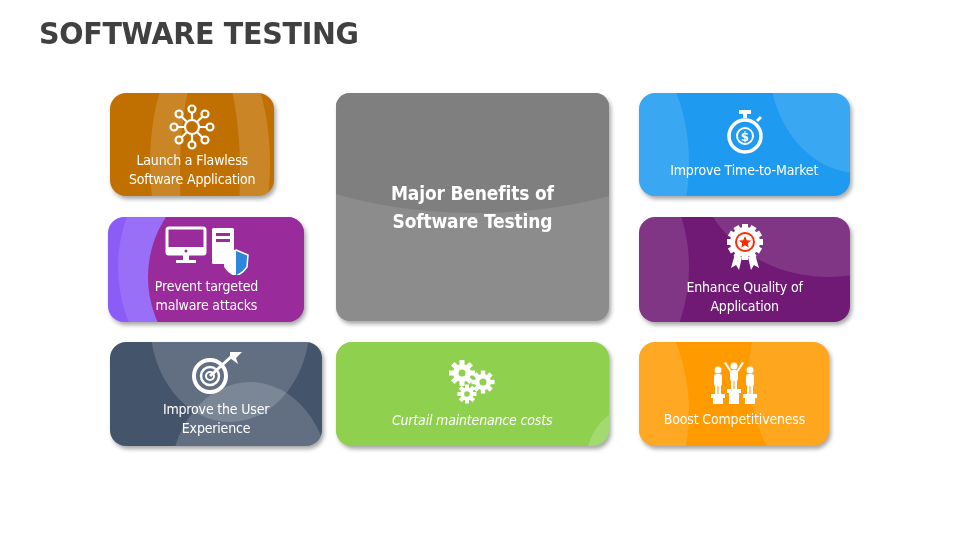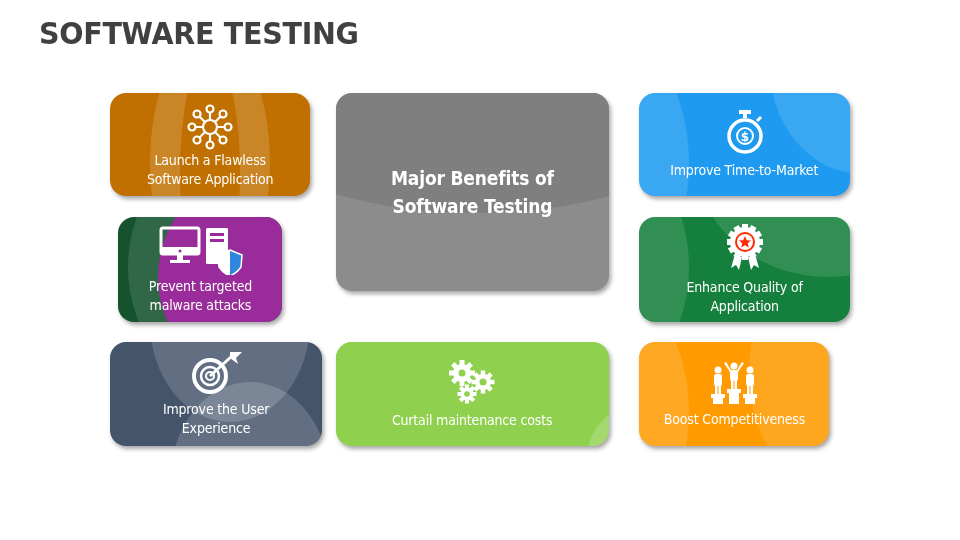--- a/index.html
+++ b/index.html
@@ -14,21 +14,21 @@
   .card .label { text-align:center; font-size:14px; line-height:19px; font-weight:normal; position:relative; z-index:2;
                  font-family:"DejaVu Sans", sans-serif; transform:scaleX(0.9); letter-spacing:-0.2px; }
   .card .icon { position:relative; z-index:2; }
   .center .label { font-size:19px; line-height:28px; font-weight:bold; }
 </style>
 </head>
 <body>
 
 <div class="title">SOFTWARE TESTING</div>
 
-<div class="card" style="left:110px;top:93px;width:200px;height:103px;background:#c07000;">
+<div class="card" style="left:110px;top:93px;width:164px;height:103px;background:#c07000;">
   <div class="swoosh" style="left:40px;top:-60px;width:120px;height:260px;background:rgba(255,255,255,0.15);"></div>
   <div class="swoosh" style="left:70px;top:-40px;width:60px;height:240px;background:#c07000;"></div>
   <div class="content">
     <svg class="icon" width="50" height="48" viewBox="0 0 50 48" style="margin-top:2px;">
       <g fill="none" stroke="#fff" stroke-width="2.2">
         <circle cx="25" cy="24" r="7"></circle>
         <g>
           <line x1="25" y1="17" x2="25" y2="9"></line>
             <circle cx="25" cy="6" r="3.5"></circle>
           <line x1="25" y1="31" x2="25" y2="39"></line>
@@ -48,21 +48,21 @@
         </g>
       </g>
     </svg>
     <div class="label">
       <div>Launch a Flawless</div>
         <div>Software Application</div>
     </div>
   </div>
 </div>
 
-<div class="card" style="left:118px;top:217px;width:164px;height:105px;background:#14532d;">
+<div class="card" style="left:108px;top:217px;width:196px;height:105px;background:#8b5cf6;">
   <div class="swoosh" style="left:10px;top:-80px;width:230px;height:260px;background:rgba(255,255,255,0.12);"></div>
   <div class="swoosh" style="left:40px;top:-40px;width:180px;height:200px;background:#9a2b9a;"></div>
   <div class="content">
     <svg class="icon" width="90" height="50" viewBox="0 0 90 50">
       <rect x="6" y="3" width="38" height="26" rx="2" fill="none" stroke="#fff" stroke-width="3"></rect>
       <rect x="6" y="22" width="38" height="7" fill="#fff"></rect>
       <circle cx="25" cy="26" r="1.5" fill="#9a2b9a"></circle>
       <rect x="22" y="29" width="6" height="6" fill="#fff"></rect>
       <rect x="15" y="35" width="20" height="3" fill="#fff"></rect>
       <rect x="51" y="3" width="22" height="36" rx="1.5" fill="#fff"></rect>
@@ -89,31 +89,31 @@
       <line x1="24" y1="26" x2="46" y2="6" stroke="#fff" stroke-width="3"></line>
       <path d="M44 2 L56 2 L50 8 L52 14 L44 8 Z" fill="#fff"></path>
     </svg>
     <div class="label" style="margin-top:4px;">
       <div>Improve the User</div>
         <div>Experience</div>
     </div>
   </div>
 </div>
 
-<div class="card center" style="left:336px;top:93px;width:273px;height:198px;background:#8c8c8c;">
+<div class="card center" style="left:336px;top:93px;width:273px;height:228px;background:#8c8c8c;border-radius:14px;">
   <div class="swoosh" style="left:-200px;top:-300px;width:680px;height:420px;background:#7f7f7f;"></div>
   <div class="content">
     <div class="label">
       <div>Major Benefits of</div>
         <div>Software Testing</div>
     </div>
   </div>
 </div>
 
-<div class="card" style="left:336px;top:342px;width:273px;height:104px;background:#8fd14f;">
+<div class="card" style="left:336px;top:342px;width:273px;height:104px;background:#8fd14f;font-style:italic;">
   <div class="swoosh" style="left:-200px;top:-60px;width:230px;height:260px;background:rgba(255,255,255,0.18);"></div>
   <div class="swoosh" style="left:-190px;top:-60px;width:230px;height:260px;background:#8fd14f;"></div>
   <div class="swoosh" style="left:250px;top:60px;width:120px;height:120px;background:rgba(255,255,255,0.18);"></div>
   <div class="content">
     <svg class="icon" width="54" height="46" viewBox="0 0 54 46">
       <g fill="#fff">
         <circle cx="16" cy="14" r="9"></circle>
         <g transform="translate(16,14)">
             <rect x="-2.5" y="-13" width="5" height="26"></rect>
             <rect x="-13" y="-2.5" width="26" height="5"></rect>
@@ -152,21 +152,21 @@
       <rect x="20" y="4" width="4" height="5" fill="#fff"></rect>
       <circle cx="22" cy="27" r="16" fill="none" stroke="#fff" stroke-width="3.5"></circle>
       <line x1="34" y1="12" x2="38" y2="8" stroke="#fff" stroke-width="3"></line>
       <circle cx="22" cy="27" r="8" fill="none" stroke="#fff" stroke-width="2"></circle>
       <text x="22" y="31.5" text-anchor="middle" font-size="12" font-weight="bold" fill="#fff" font-family="DejaVu Sans, sans-serif">$</text>
     </svg>
     <div class="label" style="margin-top:6px;">Improve Time-to-Market</div>
   </div>
 </div>
 
-<div class="card" style="left:639px;top:217px;width:211px;height:105px;background:#15803d;">
+<div class="card" style="left:639px;top:217px;width:211px;height:105px;background:#701a75;">
   <div class="swoosh" style="left:-150px;top:-80px;width:200px;height:260px;background:rgba(255,255,255,0.12);"></div>
   <div class="swoosh" style="left:60px;top:-160px;width:260px;height:220px;background:rgba(255,255,255,0.12);"></div>
   <div class="content">
     <svg class="icon" width="40" height="50" viewBox="0 0 40 50">
       <g fill="#fff">
         <circle cx="20" cy="18" r="15"></circle>
         <g transform="translate(20,18)">
           <rect x="-3" y="-18" width="6" height="36"></rect>
             <rect x="-18" y="-3" width="36" height="6"></rect>
           <rect x="-3" y="-18" width="6" height="36" transform="rotate(30)"></rect>

